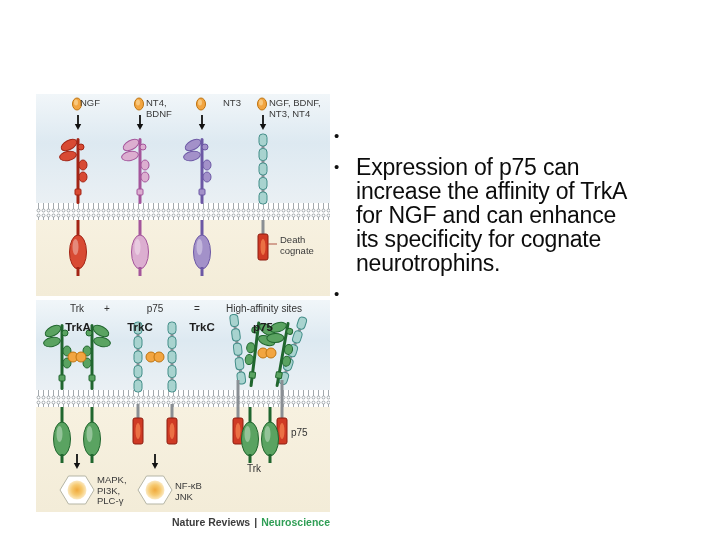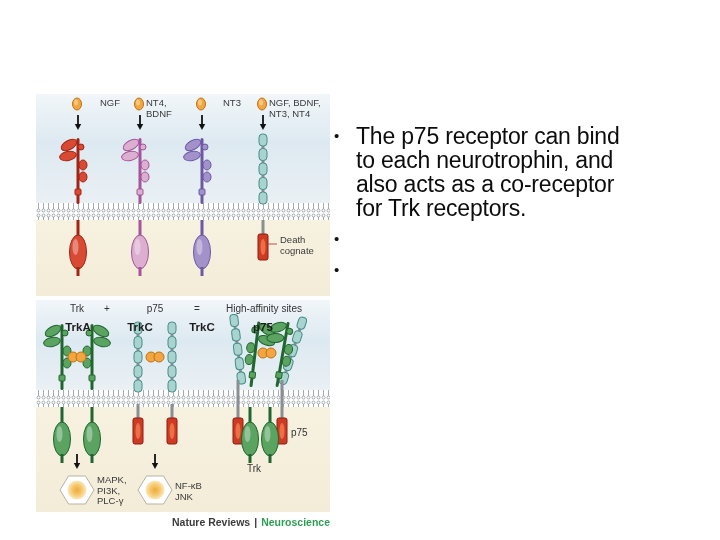--- a/index.html
+++ b/index.html
@@ -170,21 +170,21 @@
       <use href="#dd" transform="translate(246 324)"></use>
       <use href="#kin" transform="translate(214 313)" style="--m:#5aa361;--d:#20662e"></use>
       <use href="#kin" transform="translate(234 313)" style="--m:#5aa361;--d:#20662e"></use>
 
       <use href="#arr" transform="translate(41 360)"></use>
       <use href="#arr" transform="translate(119 360)"></use>
       <use href="#hex" transform="translate(41 396)"></use>
       <use href="#hex" transform="translate(119 396)"></use>
     </svg>
 
-    <div class="flabel" style="left:64px;top:3px">NGF</div>
+    <div class="flabel" style="left:44px;top:3px">NGF</div>
     <div class="flabel" style="left:110px;top:3px">NT4,
 BDNF</div>
     <div class="flabel" style="left:187px;top:3px">NT3</div>
     <div class="flabel" style="left:233px;top:3px">NGF, BDNF,
 NT3, NT4</div>
 
     <div class="rlabel" style="left:16px">TrkA</div>
     <div class="rlabel" style="left:78px">TrkC</div>
     <div class="rlabel" style="left:140px">TrkC</div>
     <div class="rlabel" style="left:201px">p75</div>
@@ -208,27 +208,28 @@
     <div class="sublabel" style="left:255px;top:333px">p75</div>
 
     <div class="journalbar">
       <span class="jname">Nature Reviews</span><span class="jsep">|</span><span class="jfield">Neuroscience</span>
     </div>
   </div>
 
   <ul class="bullets">
     <li>
       <span class="dot">•</span>
-      <span class="btxt">The p75 receptor can bind
-to each neurotrophin, and
-also acts as a co-receptor
-for Trk receptors.</span>
     </li>
     <li>
       <span class="dot">•</span>
+      <span class="btxt">Expression of p75 can
+increase the affinity of TrkA
+for NGF and can enhance
+its specificity for cognate
+neurotrophins.</span>
     </li>
     <li>
       <span class="dot">•</span>
     </li>
   </ul>
 
 
 </div>
 
 </body></html>

